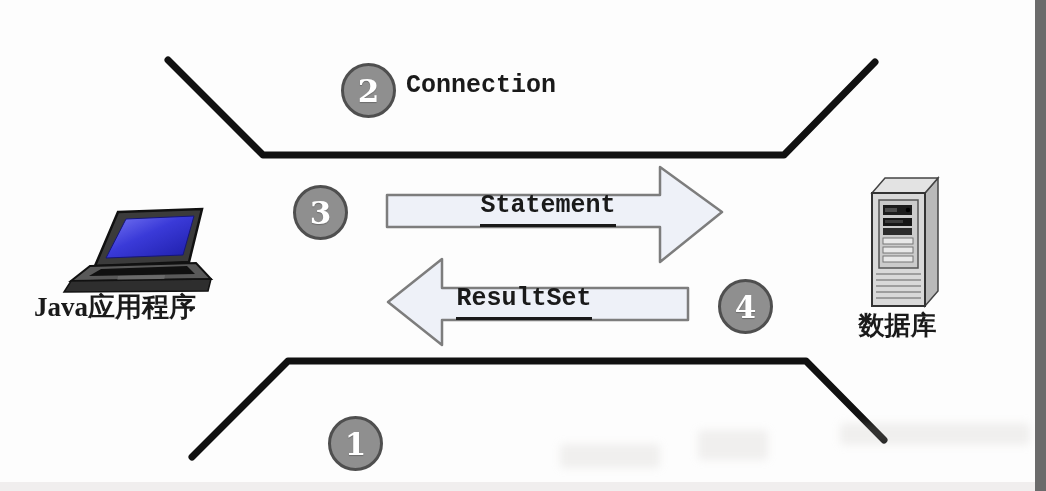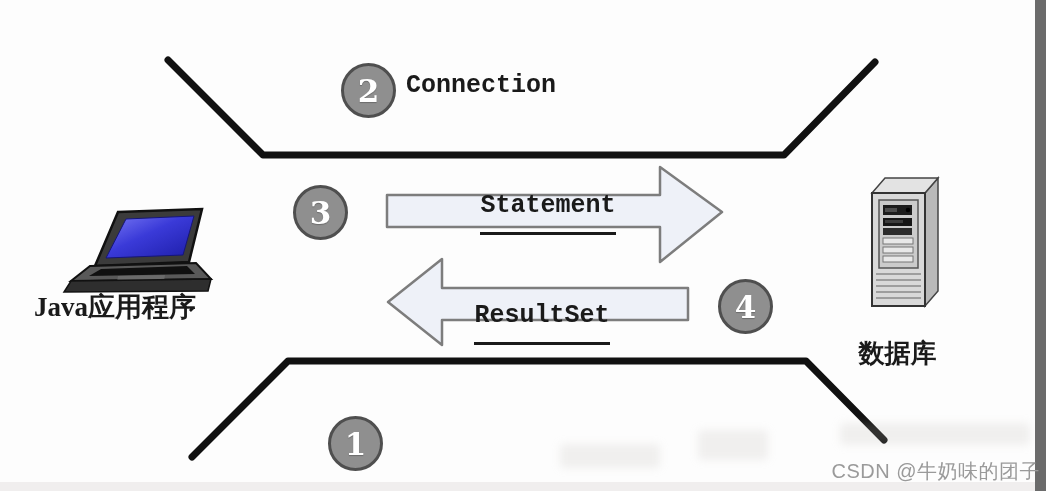--- a/index.html
+++ b/index.html
@@ -11,21 +11,21 @@
     font-family:"Liberation Sans",sans-serif;
   }
   .svg-layer{position:absolute;left:0;top:0;z-index:1;}
   .blob{position:absolute;z-index:2;background:rgba(188,184,179,0.20);filter:blur(4px);border-radius:4px;}
   .label{position:absolute;z-index:3;color:var(--text_color,#1a1a1a);}
   .mono-label{
     font-family:"Liberation Mono","DejaVu Sans Mono",monospace;
     font-weight:700;font-size:25px;line-height:1.1;white-space:nowrap;
   }
   .arrow-label{text-align:center;}
-  .arrow-label .u{border-bottom:3px solid var(--text_color,#1a1a1a);padding-bottom:12px;}
+  .arrow-label .u{border-bottom:3px solid var(--text_color,#1a1a1a);padding-bottom:4px;}
   .cjk-label{
     font-family:"Liberation Serif","DejaVu Serif",serif;
     font-weight:700;white-space:nowrap;text-align:center;
   }
   .step-circle{
     position:absolute;z-index:3;width:55px;height:55px;border-radius:50%;
     background:var(--circle_fill,#8f8f8f);
     border:3px solid var(--circle_border,#4f4f4f);
     box-sizing:border-box;
     display:flex;align-items:center;justify-content:center;
@@ -115,26 +115,25 @@
     <span class="num">4</span>
   </div>
 
   <div class="label mono-label" style="left:406px;top:72px;">Connection</div>
 
 
   <div class="label mono-label arrow-label" style="left:410px;top:192px;width:276px;">
     <span class="u">Statement</span>
   </div>
 
-  <div class="label mono-label arrow-label" style="left:404px;top:285px;width:276px;margin-top:17px;">
+  <div class="label mono-label arrow-label" style="left:386px;top:285px;width:276px;">
     <span class="u">ResultSet</span>
   </div>
 
   <div class="label cjk-label" style="left:30px;top:289px;width:170px;font-size:27px;">Java应用程序</div>
 
-  <div class="label cjk-label" style="left:850px;top:308px;width:95px;font-size:26px;margin-top:28px;">数据库</div>
+  <div class="label cjk-label" style="left:850px;top:308px;width:95px;font-size:26px;">数据库</div>
 
   <div class="bottom-strip"></div>
   <div class="right-bar"></div>
 
-  <div class="watermark">CSDN @牛奶味的团子</div>
 
 </div>
 
 </body></html>

